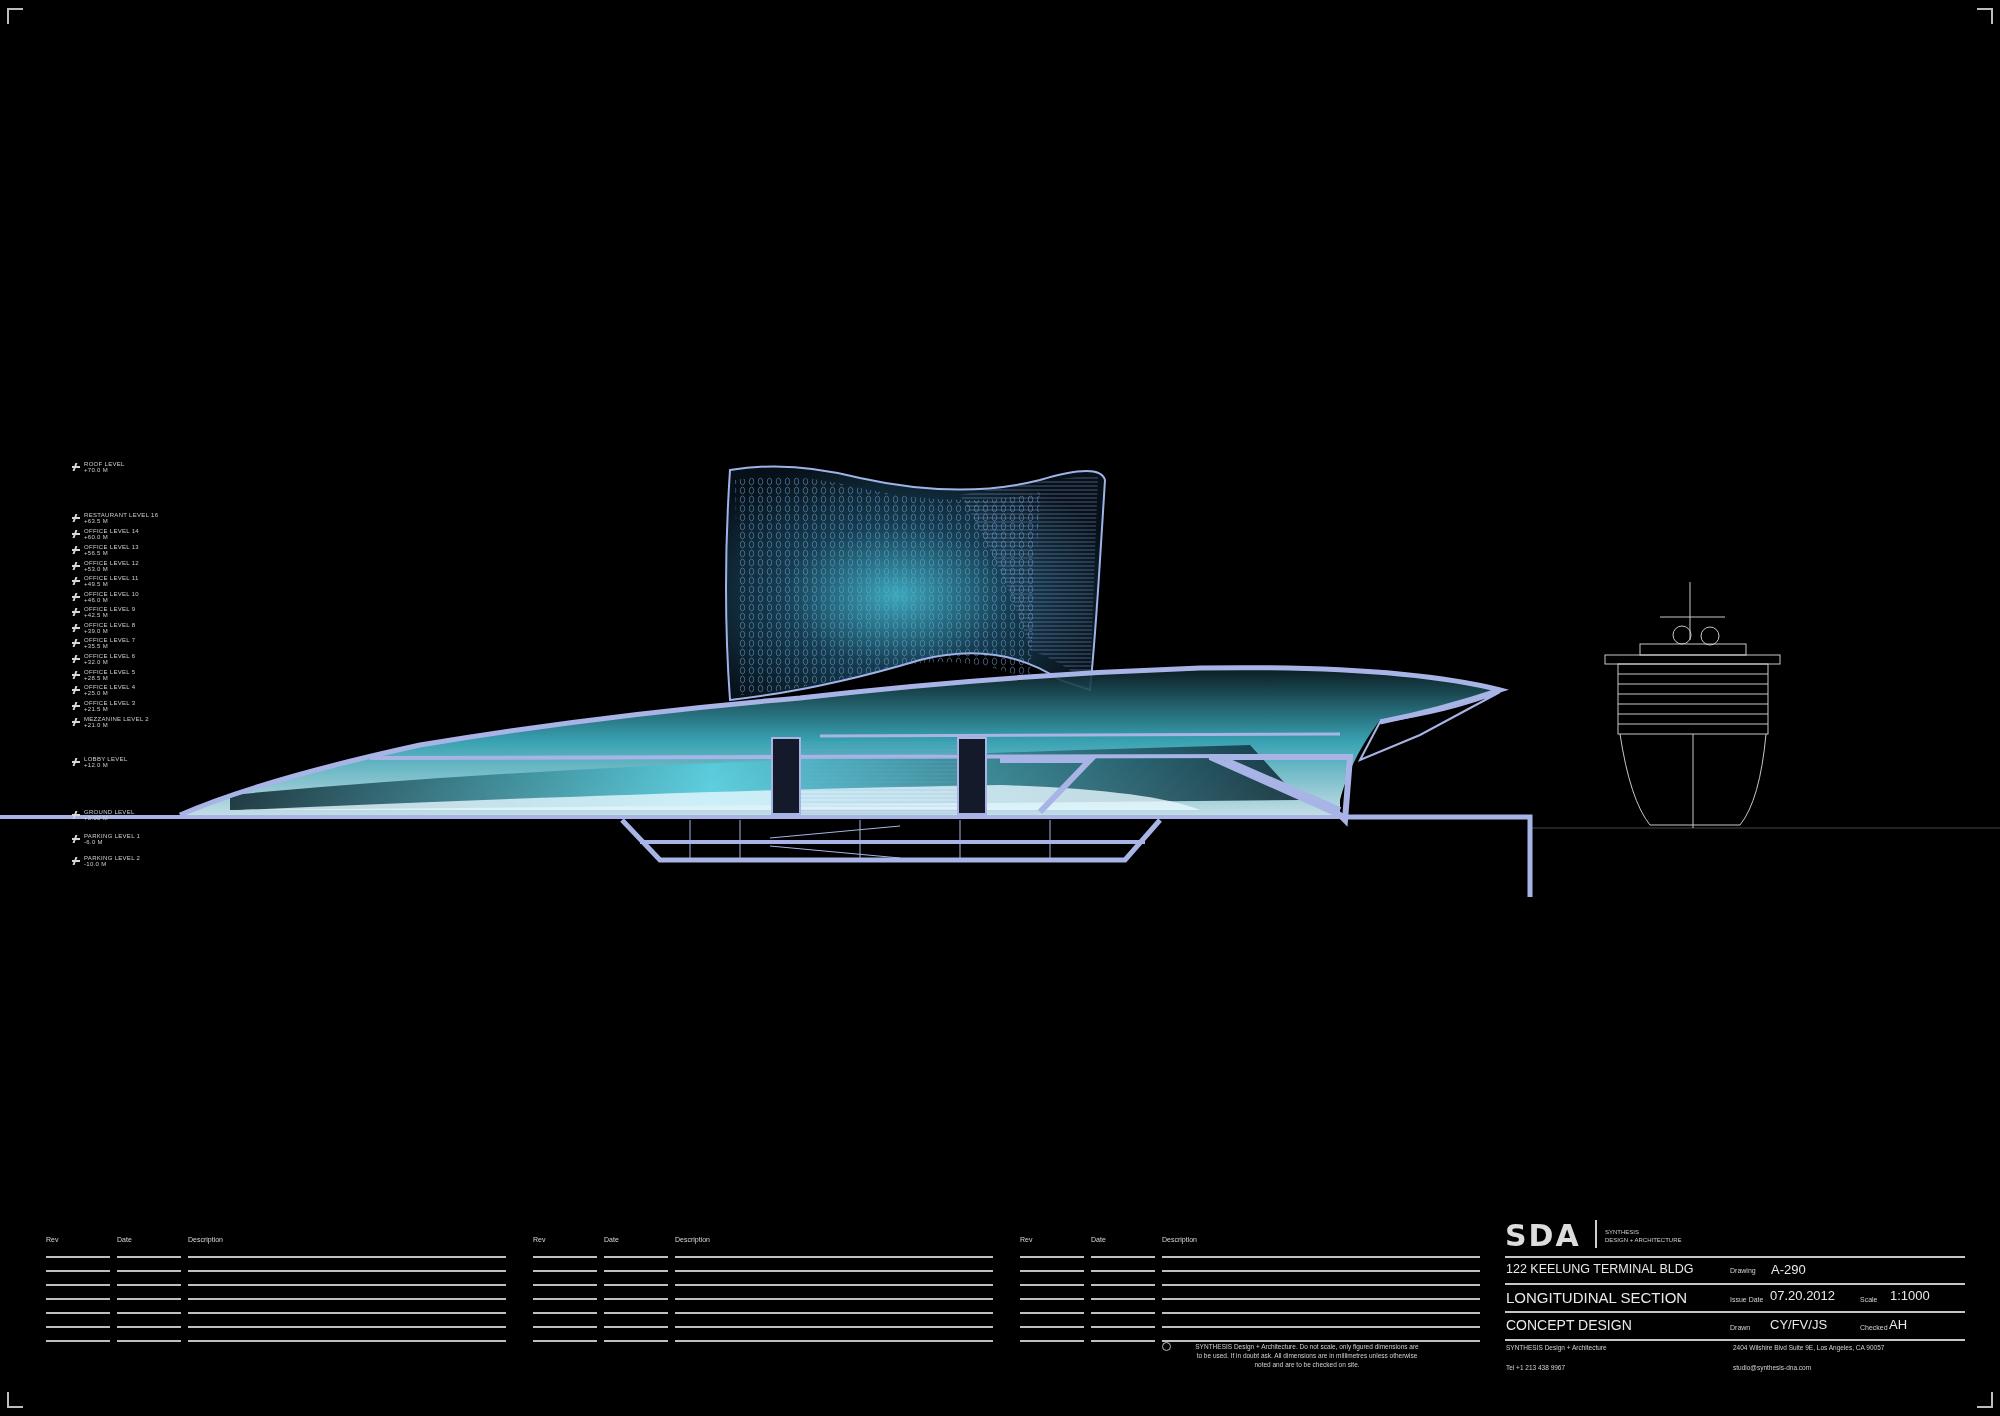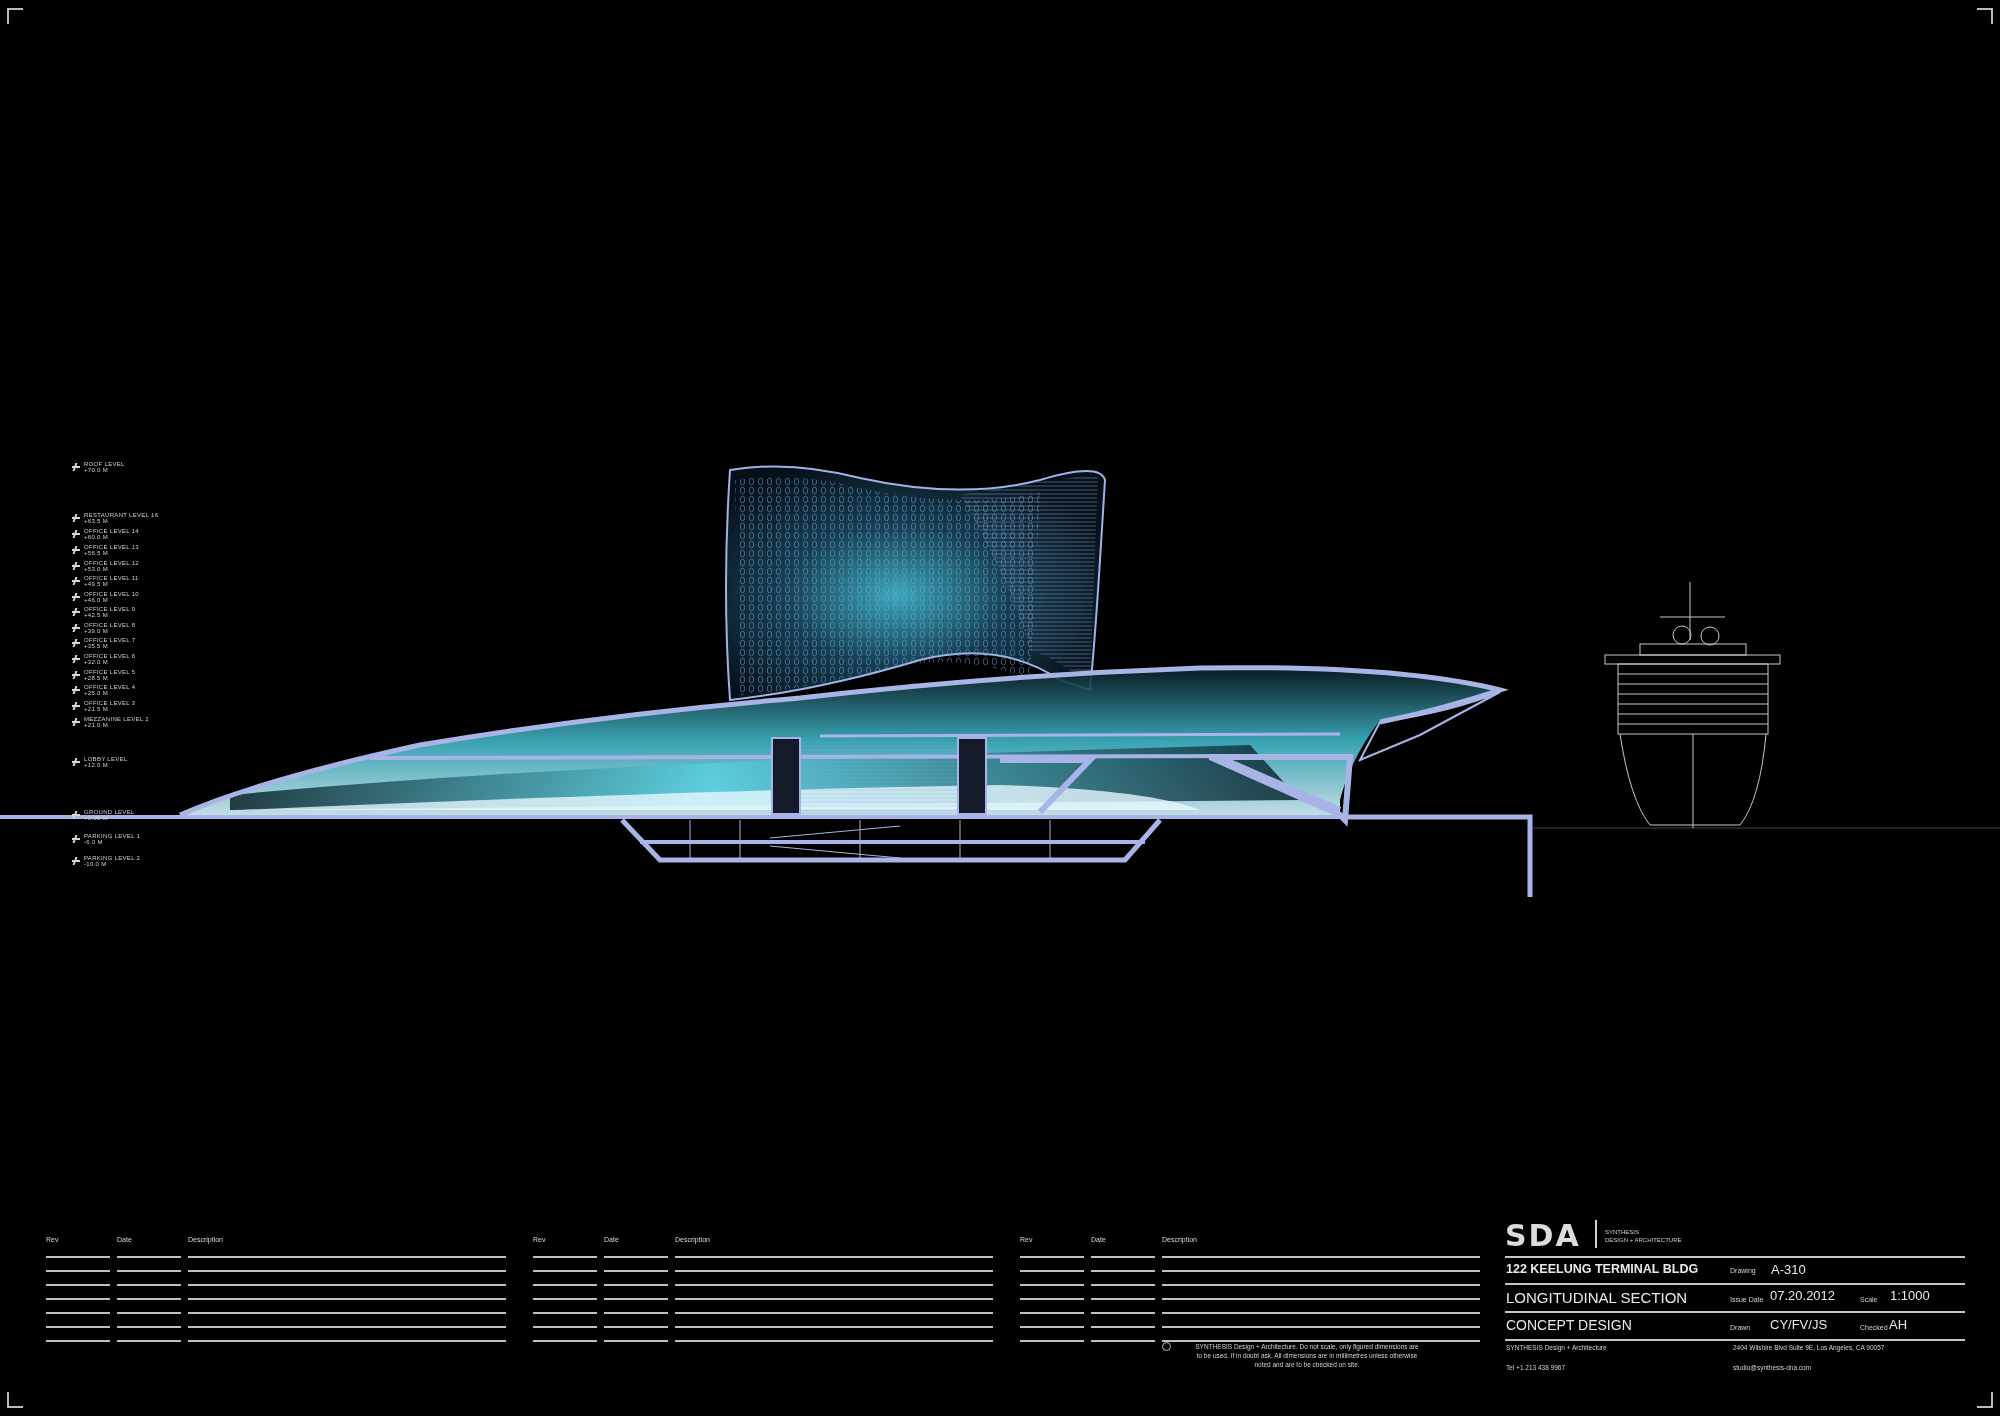--- a/index.html
+++ b/index.html
@@ -347,23 +347,23 @@
   <div>to be used. If in doubt ask. All dimensions are in millimetres unless otherwise</div>
   <div>noted and are to be checked on site.</div>
 </div>
 
 <div class="titleblock">
   <div class="logo">SDA</div>
   <div class="logo-sep"></div>
   <div class="logo-sub"><span>SYNTHESIS</span><br><span>DESIGN + ARCHITECTURE</span></div>
 
   <div class="tb-line" style="top:41px"></div>
-  <div class="tb-txt" style="left:1px;top:47px;font-size:12.5px;font-weight:bold;text-align:center;">122 KEELUNG TERMINAL BLDG</div>
+  <div class="tb-txt" style="left:1px;top:47px;font-size:12.5px;font-weight:normal;text-align:center;">122 KEELUNG TERMINAL BLDG</div>
   <div class="tb-lbl" style="left:225px;top:52px">Drawing</div>
-  <div class="tb-txt" style="left:266px;top:47px;font-size:13px">A-310</div>
+  <div class="tb-txt" style="left:266px;top:47px;font-size:13px">A-290</div>
 
   <div class="tb-line" style="top:68px"></div>
   <div class="tb-txt" style="left:1px;top:74px;font-size:15px">LONGITUDINAL SECTION</div>
   <div class="tb-lbl" style="left:225px;top:81px">Issue Date</div>
   <div class="tb-txt" style="left:265px;top:73px;font-size:13px">07.20.2012</div>
   <div class="tb-lbl" style="left:355px;top:81px">Scale</div>
   <div class="tb-txt" style="left:385px;top:73px;font-size:13px">1:1000</div>
 
   <div class="tb-line" style="top:96px"></div>
   <div class="tb-txt" style="left:1px;top:102px;font-size:14px">CONCEPT DESIGN</div>

